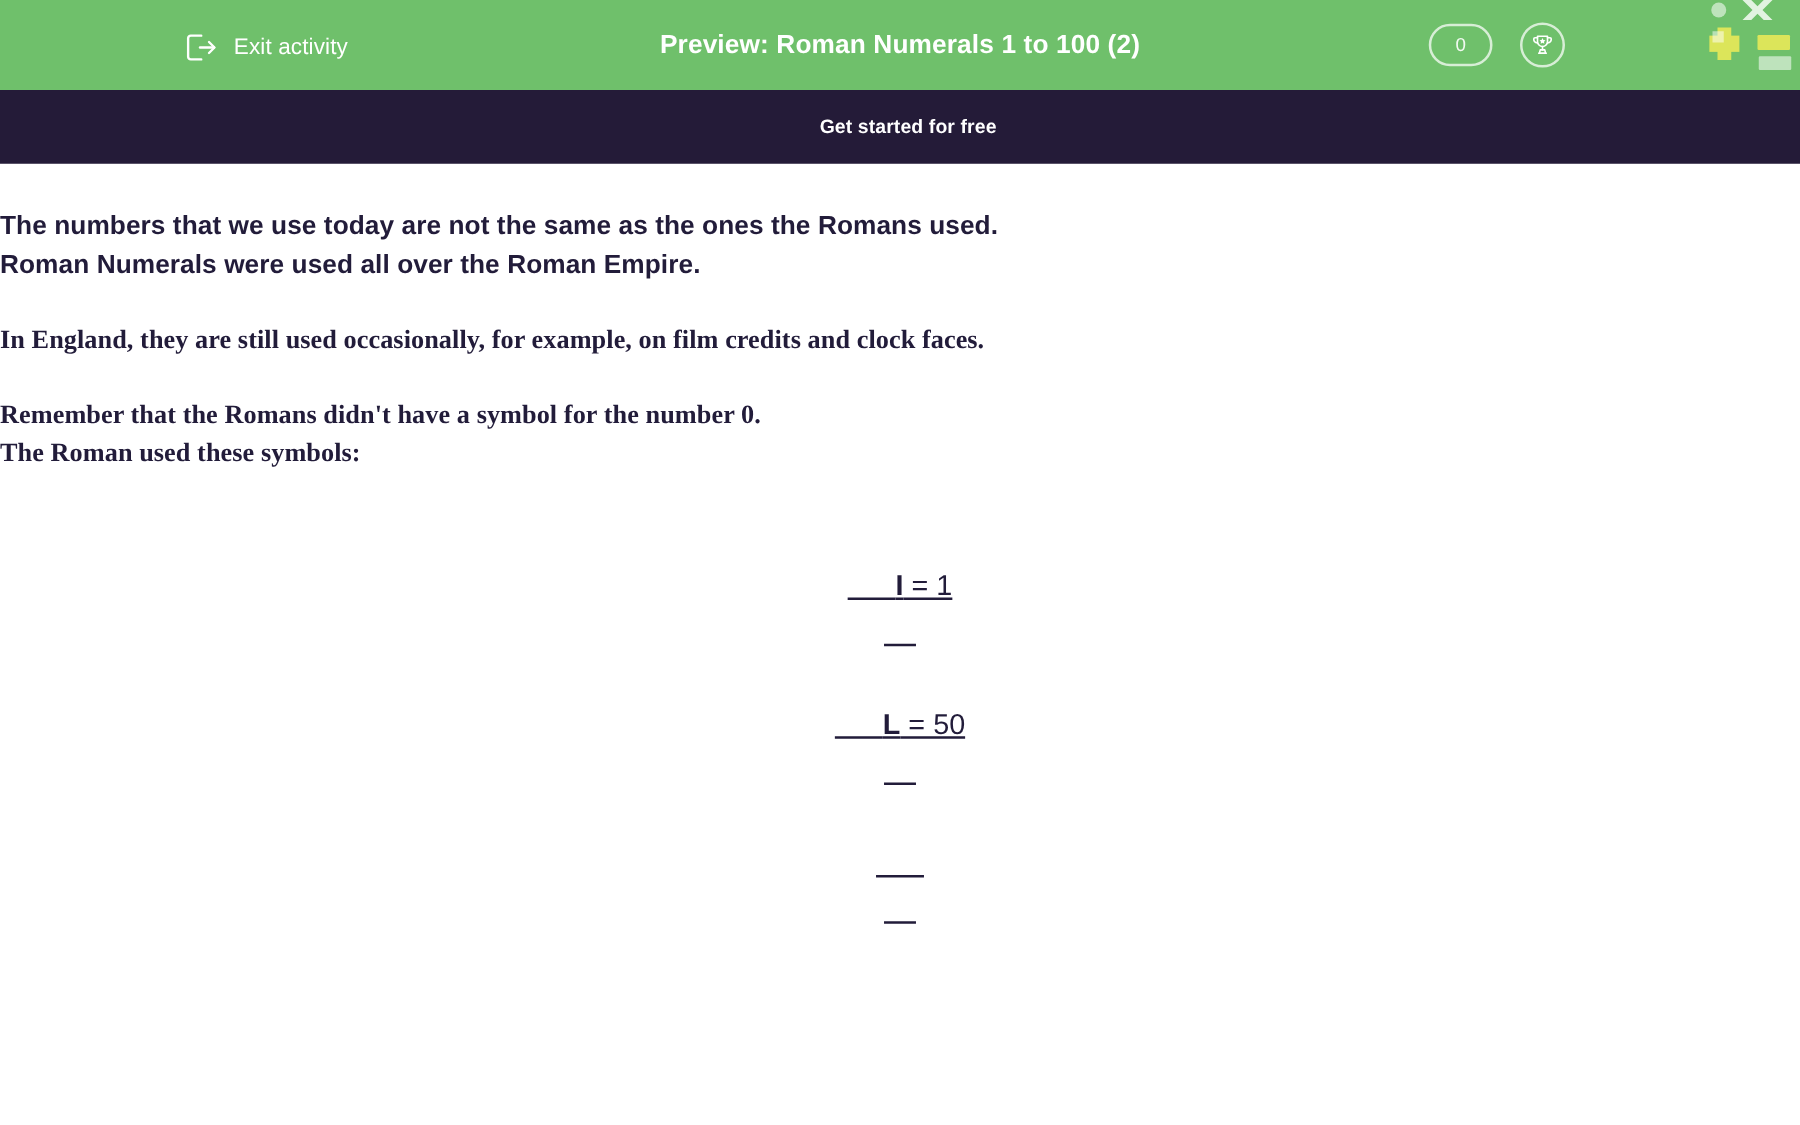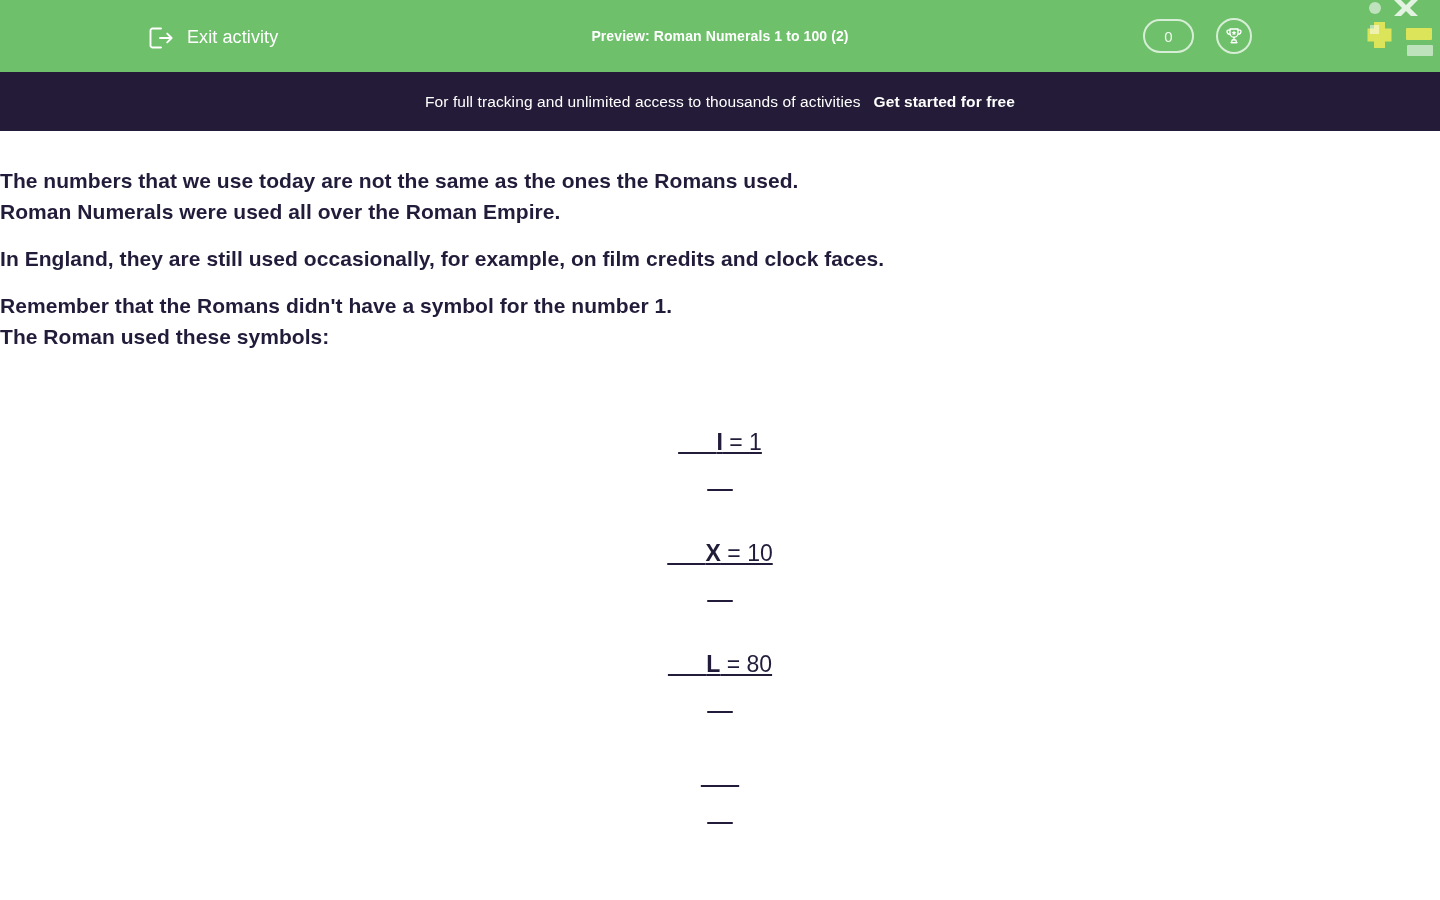--- a/index.html
+++ b/index.html
@@ -47,21 +47,21 @@
 
   .header-title {
     position: absolute;
     left: 0;
     right: 0;
     top: 0;
     height: 72px;
     line-height: 72px;
     text-align: center;
     color: #ffffff;
-    font-size: 14px;
+    font-size: 21px;
     font-weight: 700;
     letter-spacing: .1px;
     pointer-events: none;
   }
 
   .header-right {
     position: absolute;
     right: 188px;
     top: 0;
     height: 72px;
@@ -123,21 +123,21 @@
   }
 
   .para {
     text-align: left;
     font-size: 21px;
     font-weight: 700;
     line-height: 31px;
     letter-spacing: .05px;
     color: #221C3A;
   }
-  .para + .para { margin-top: 16px; }
+  .para + .para { margin-top: 29px; font-family: Liberation Serif, serif; }
   .para .line { display: block; }
 
   .symbol-list {
     margin-top: 35px;
     text-align: center;
   }
   .symbol-row {
     font-size: 23px;
     line-height: 37px;
     color: #221C3A;
@@ -191,48 +191,44 @@
       <rect x="14" y="22" width="11" height="26" fill="#DCE55A"></rect>
       <rect x="7.5" y="28.5" width="24" height="13" fill="#DCE55A"></rect>
       <rect x="10" y="25" width="9" height="9" fill="#ffffff" fill-opacity="0.5"></rect>
       <rect x="46" y="28" width="26" height="12" rx="1" fill="#DCE55A"></rect>
       <rect x="47" y="45" width="26" height="11" rx="1" fill="#ffffff" fill-opacity="0.55"></rect>
     </svg>
   </span>
 </div>
 
 <div class="promo-banner">
-  <span>For full tracking and unlimited access to thousands of activities</span>
   <span class="cta">Get started for free</span>
 </div>
 
 <div class="content">
 
   <div class="para">
     <span class="line">The numbers that we use today are not the same as the ones the Romans used.</span>
     <span class="line">Roman Numerals were used all over the Roman Empire.</span>
   </div>
 
   <div class="para">
     <span class="line">In England, they are still used occasionally, for example, on film credits and clock faces.</span>
   </div>
 
   <div class="para">
-    <span class="line">Remember that the Romans didn't have a symbol for the number 1.</span>
+    <span class="line">Remember that the Romans didn't have a symbol for the number 0.</span>
     <span class="line">The Roman used these symbols:</span>
   </div>
 
   <div class="symbol-list">
     <div class="symbol-row">
       <span class="sym">I</span><span class="val"> = 1</span>
     </div>
     <div class="symbol-row">
-      <span class="sym">X</span><span class="val"> = 10</span>
-    </div>
-    <div class="symbol-row">
-      <span class="sym">L</span><span class="val"> = 80</span>
+      <span class="sym">L</span><span class="val"> = 50</span>
     </div>
     <div class="symbol-row">
       
     </div>
   </div>
 
 </div>
 
 </body></html>

